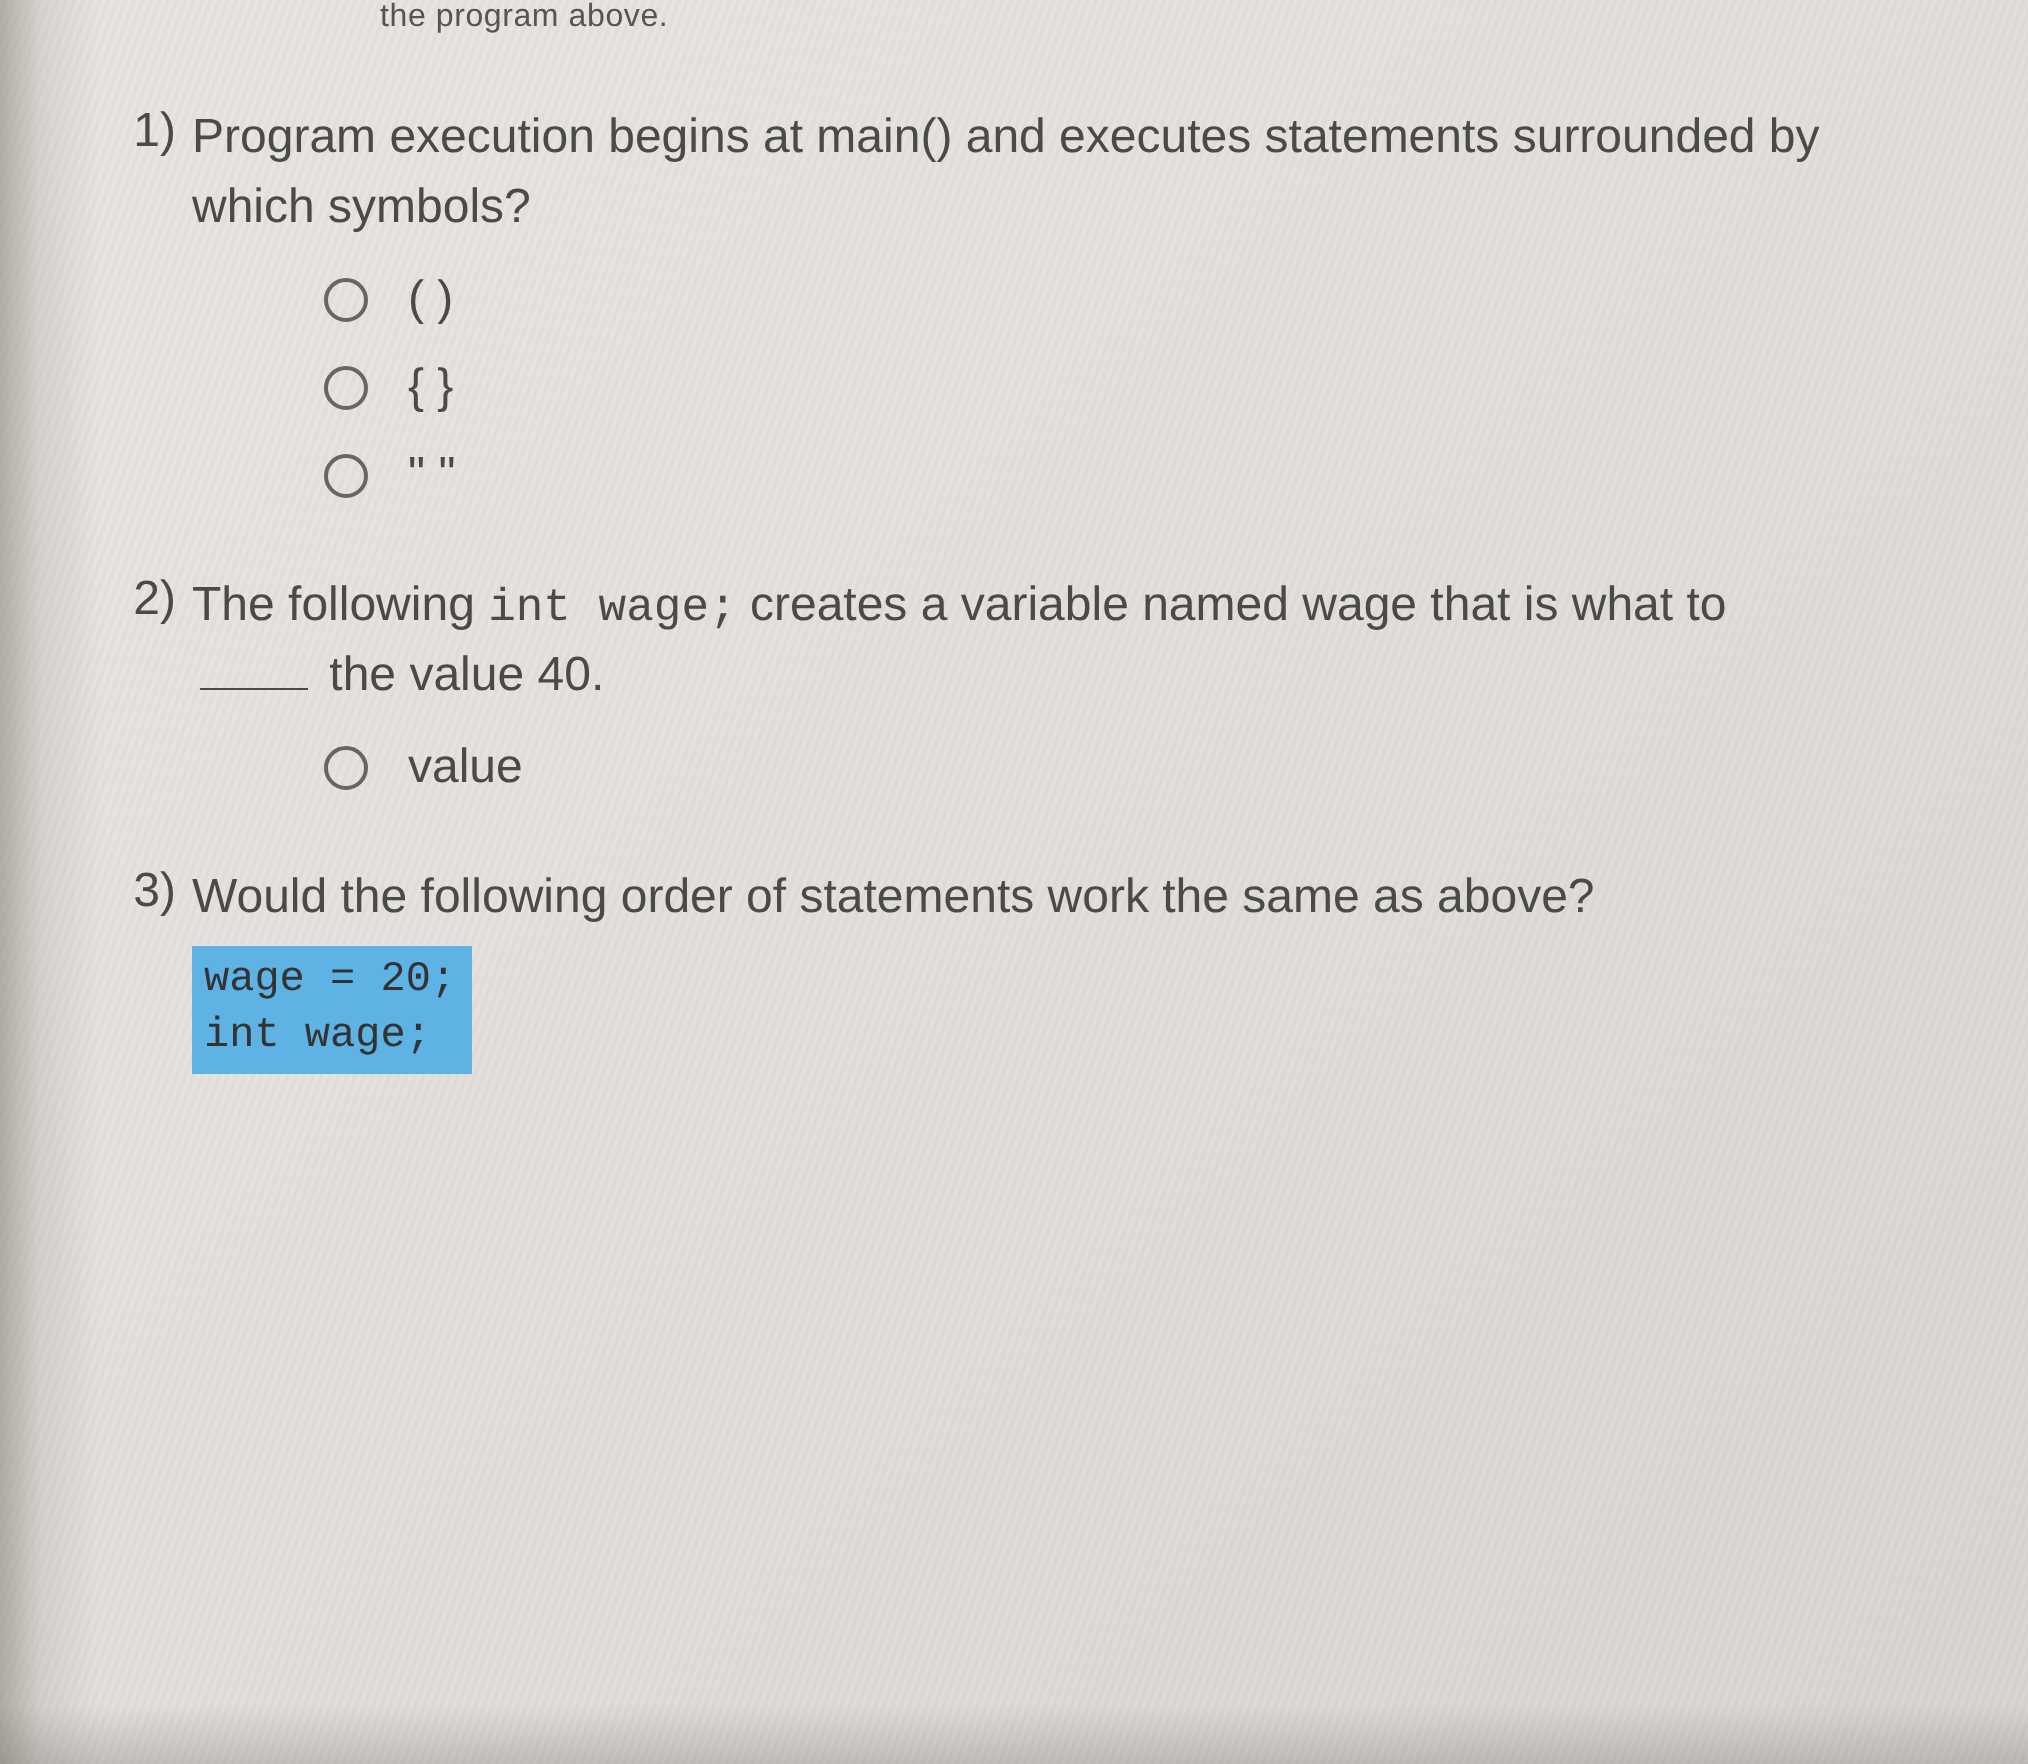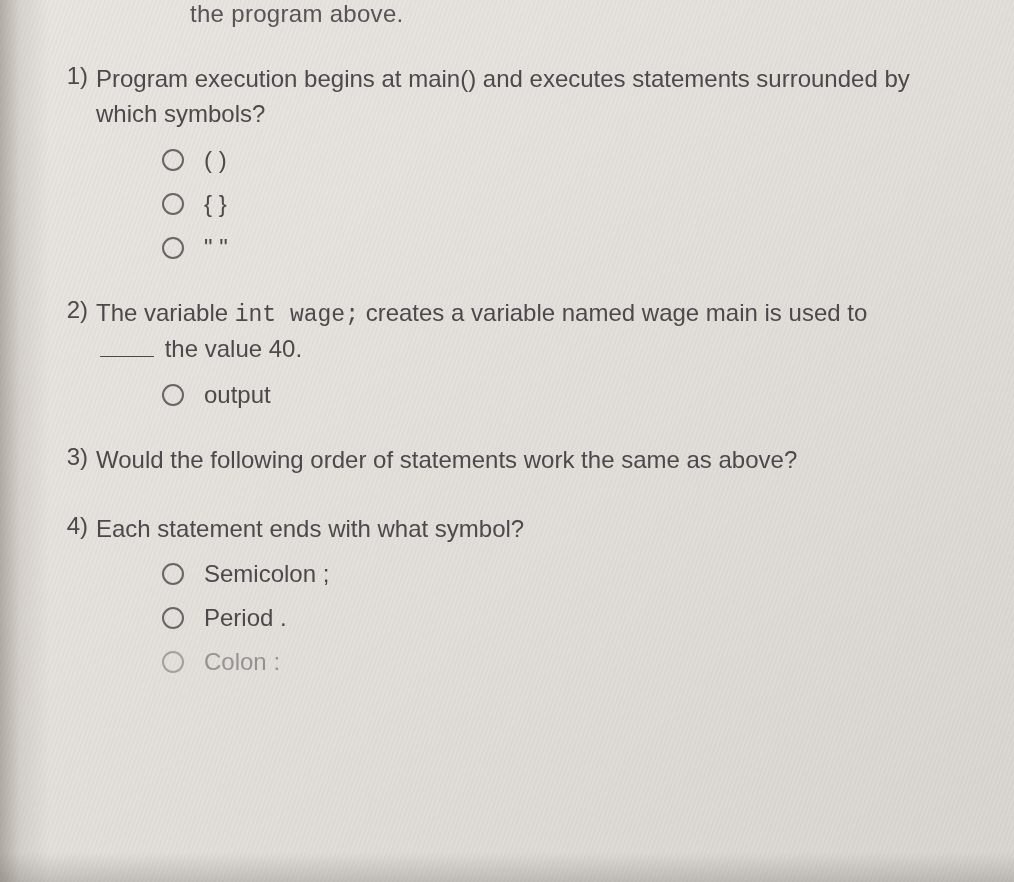--- a/index.html
+++ b/index.html
@@ -31,21 +31,21 @@
         rgba(0,0,0,0.02) 2px,
         rgba(0,0,0,0.02) 4px
       );
       pointer-events: none;
     }
     .container {
       padding: 0 20px 0 60px;
       position: relative;
     }
     .partial-top {
-      font-size: 24px;
+      font-size: 16px;
       color: #555;
       padding-left: 130px;
       padding-top: 0;
       margin-bottom: 18px;
       letter-spacing: 0.3px;
     }
     .question {
       margin-bottom: 22px;
       padding-left: 40px;
       margin-top: 34px;
@@ -157,49 +157,34 @@
       </div>
       <div class="option">
         <div class="radio"></div>
         <div class="option-label">" "</div>
       </div>
     </div>
   </div>
 
   <div class="question">
     <span class="question-number">2)</span><span class="question-text-block">
-      <span>The variable </span><span class="code-inline">int wage;</span><span> creates a variable named wage main is used to </span><span class="blank"></span><span> the value 40.</span>
+      <span>The following </span><span class="code-inline">int wage;</span><span> creates a variable named wage that is what to </span><span class="blank"></span><span> the value 40.</span>
     </span>
     <div class="options">
       <div class="option">
         <div class="radio"></div>
-        <div class="option-label">output</div>
+        <div class="option-label">value</div>
       </div>
     </div>
   </div>
 
   <div class="question">
     <span class="question-number">3)</span><span class="question-text-block">
       <span>Would the following order of statements work the same as above?</span><br>
+      <span class="code-block">wage = 20;
+int wage;</span>
     </span>
     <div class="options">
     </div>
   </div>
 
-  <div class="question">
-    <span class="question-number">4)</span><span class="question-text-block">Each statement ends with what symbol?</span>
-    <div class="options">
-      <div class="option">
-        <div class="radio"></div>
-        <div class="option-label">Semicolon ;</div>
-      </div>
-      <div class="option">
-        <div class="radio"></div>
-        <div class="option-label">Period .</div>
-      </div>
-      <div class="option partial-option">
-        <div class="radio"></div>
-        <div class="option-label">Colon :</div>
-      </div>
-    </div>
-  </div>
 
 </div>
 
 </body></html>

